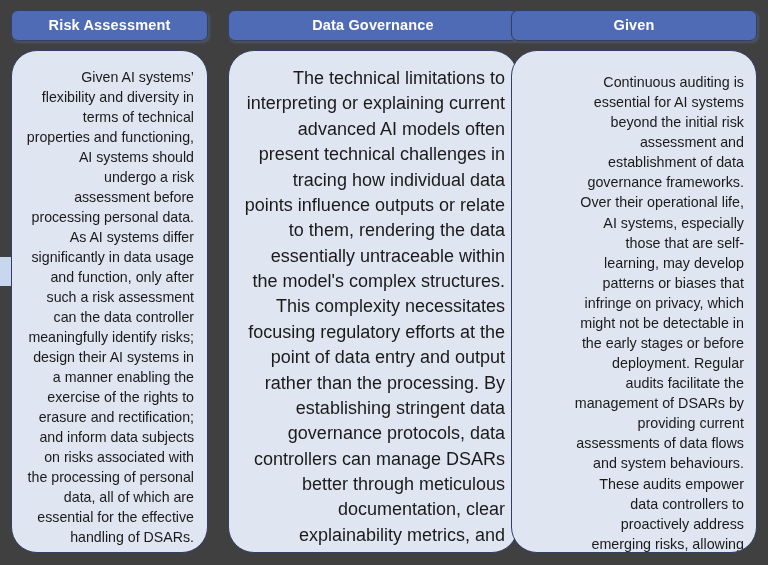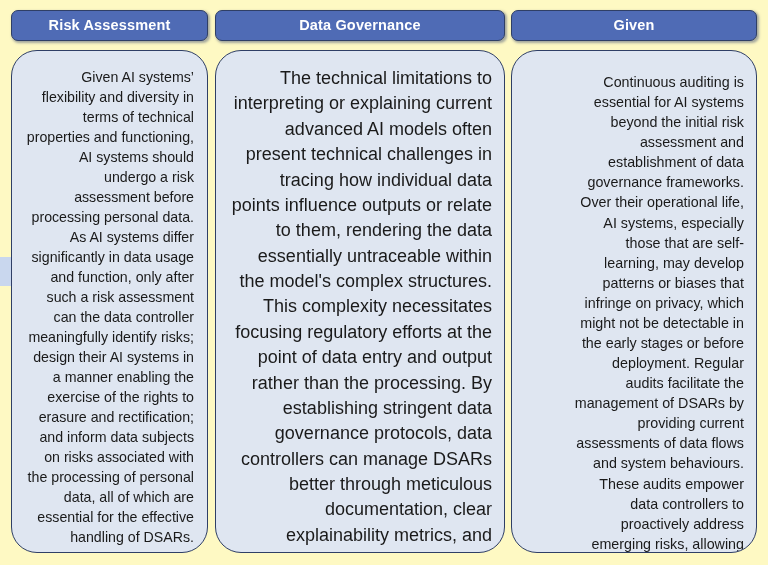--- a/index.html
+++ b/index.html
@@ -12,34 +12,34 @@
     height: 565px;
     overflow: hidden;
     font-family: "Liberation Sans", sans-serif;
     -webkit-font-smoothing: antialiased;
   }
 
   .canvas {
     position: relative;
     width: 768px;
     height: 565px;
-    background: #fef9c3;
+    background: #404040;
   }
 
   .column {
     position: absolute;
     top: 0;
     height: 565px;
     display: flex;
     flex-direction: column;
   }
 
   
   #col-0 { left: 11px;  width: 197px; }
-  #col-1 { left: 215px; width: 290px; }
+  #col-1 { left: 228px; width: 290px; }
   #col-2 { left: 511px; width: 246px; }
 
   .header-box {
     position: relative;
     margin-top: 10px;
     height: 31px;
     box-sizing: border-box;
     background: #4f6bb5;
     border: 1.4px solid #2f3f66;
     border-radius: 7px;

